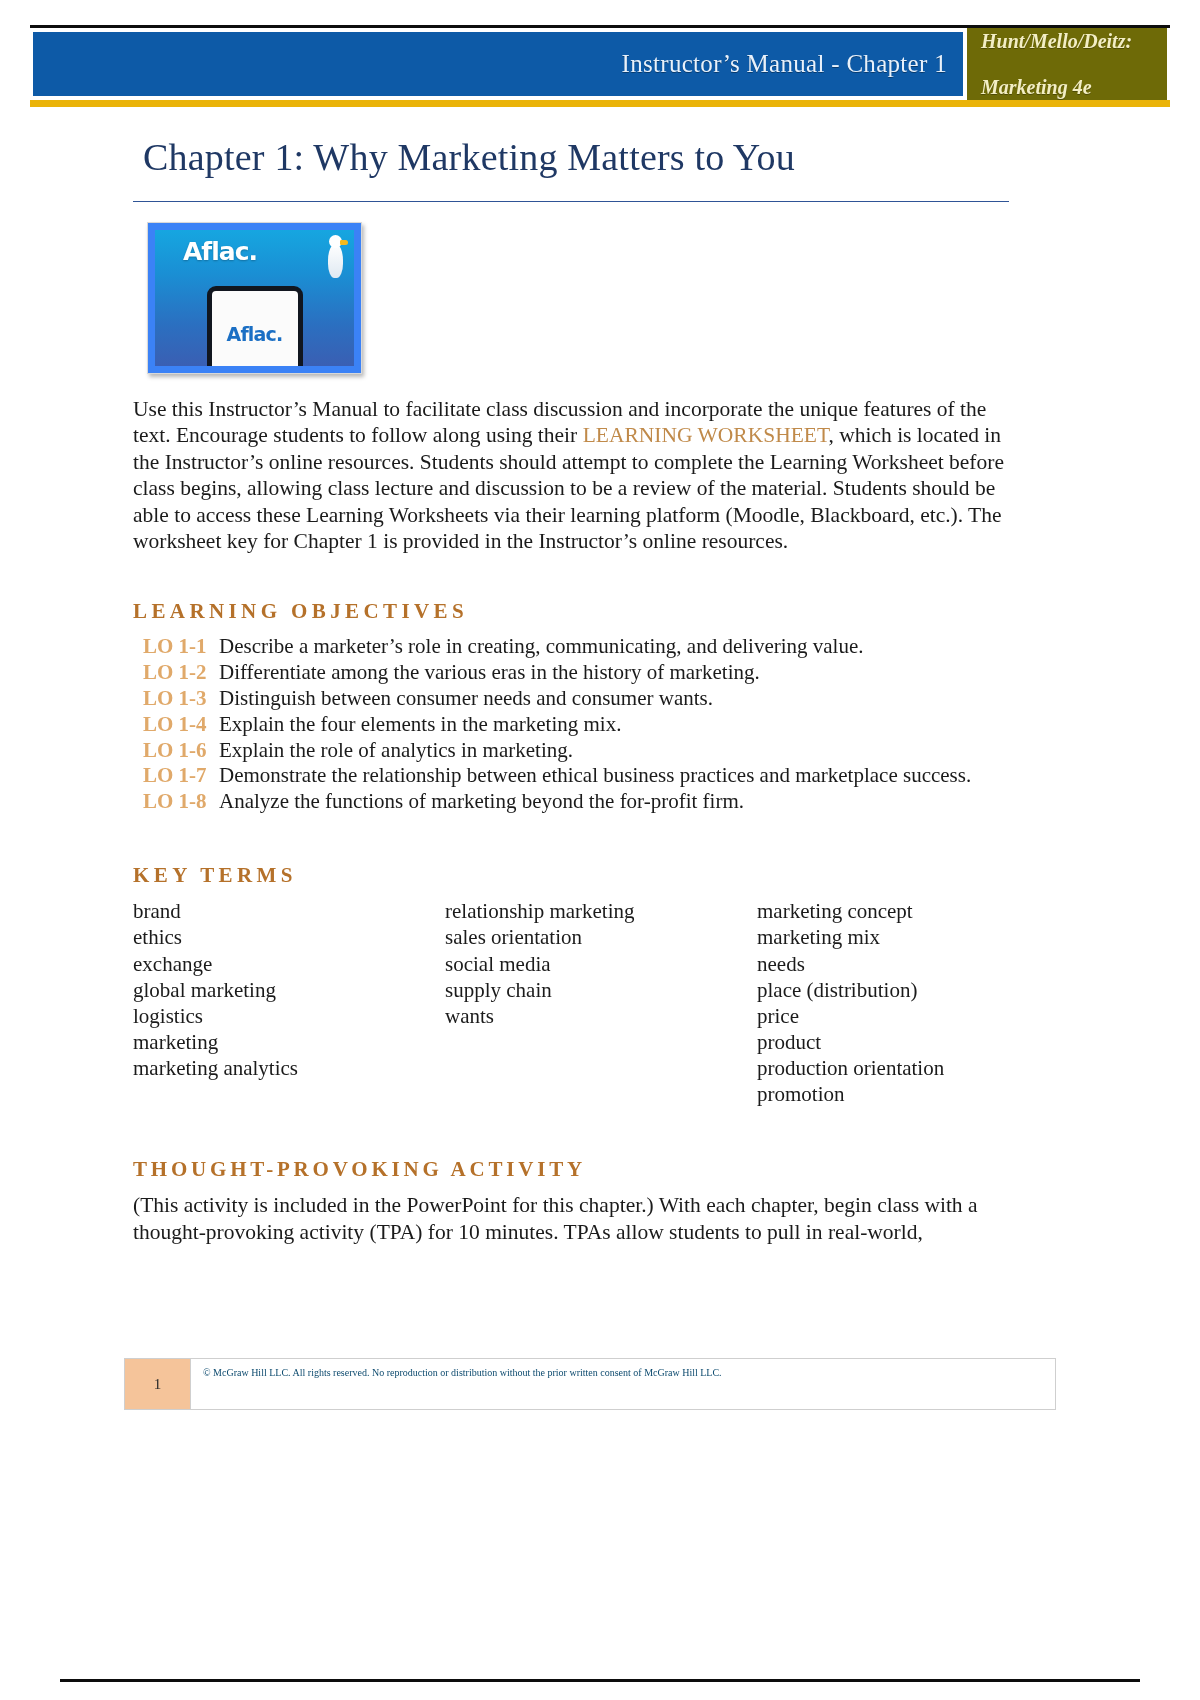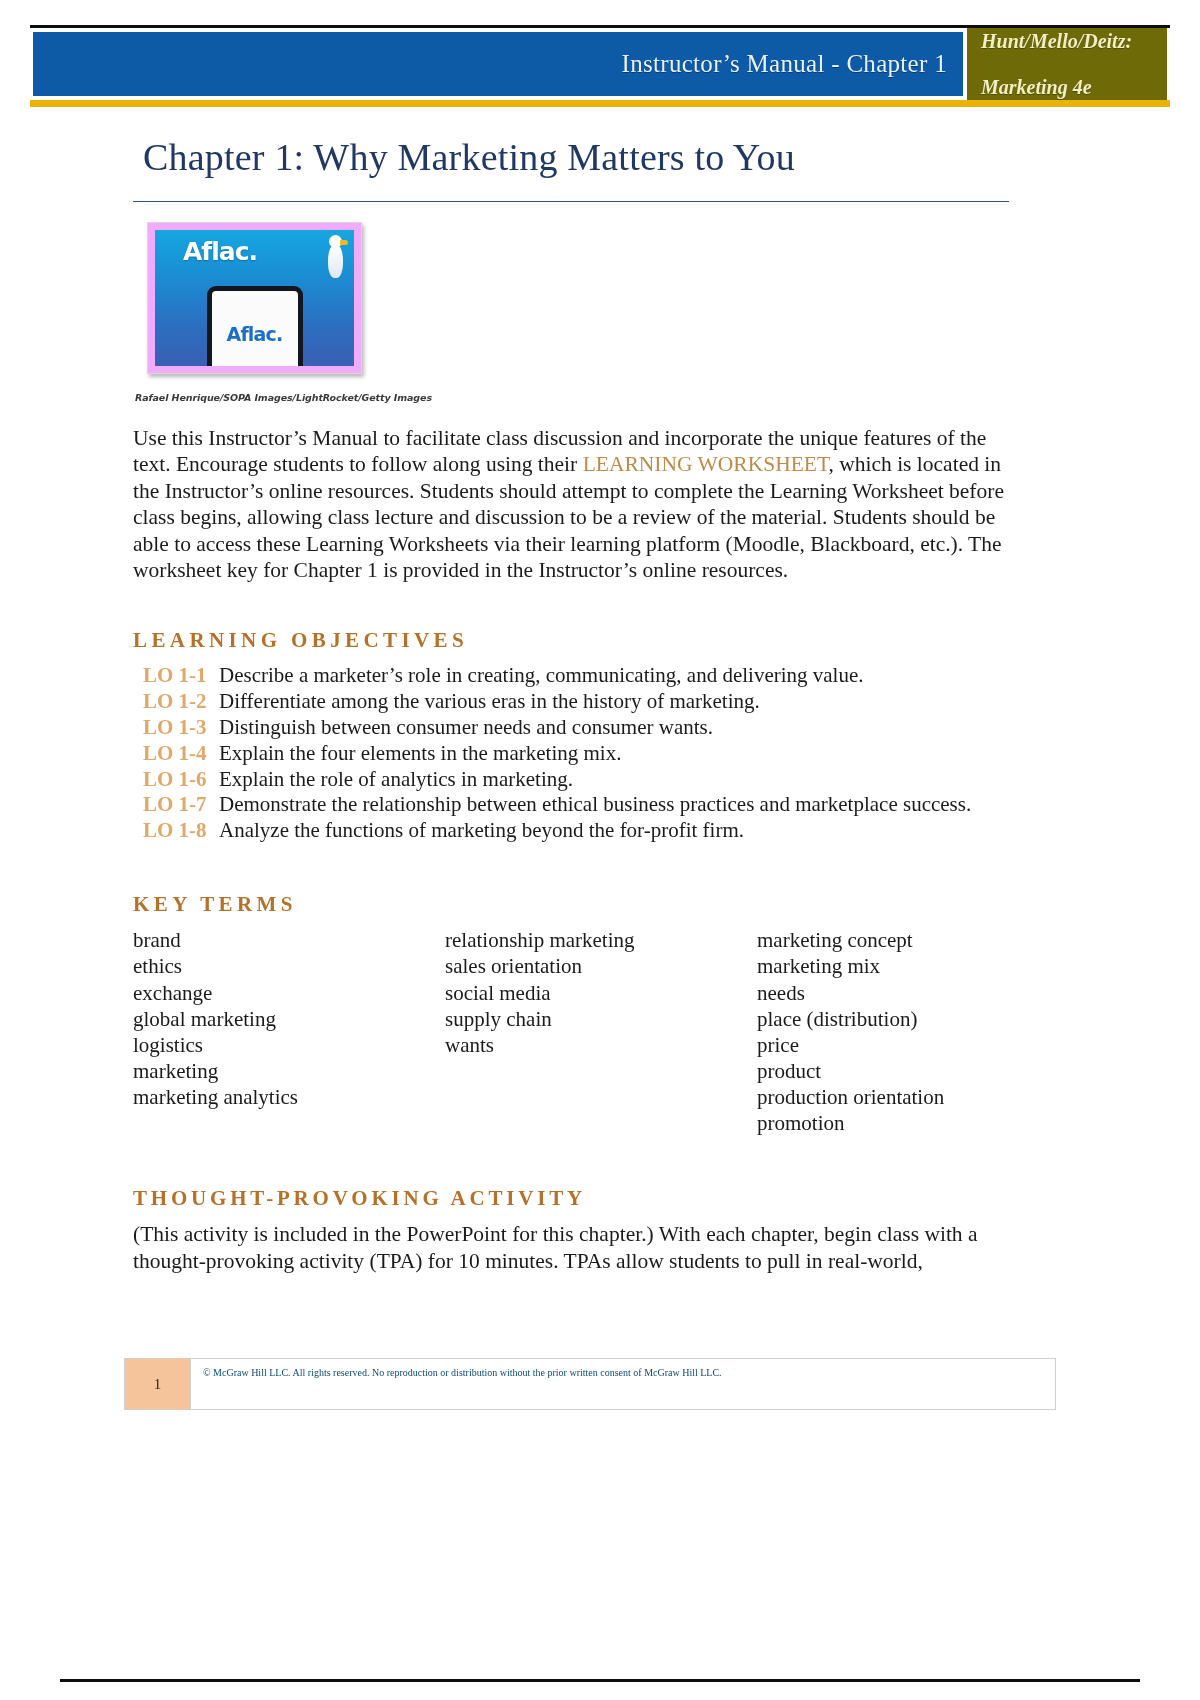--- a/index.html
+++ b/index.html
@@ -101,21 +101,21 @@
     background: #2f5496;
     width: 876px;
     margin: 0 0 20px 0;
   }
 
   
   .figure {
     width: 215px;
     height: 152px;
     border: 1px solid #d8d8d8;
-    background: #f0abfc;
+    background: #3b82f6;
     padding: 7px;
     margin: 2px 0 0 14px;
     box-shadow: 2px 3px 4px rgba(0,0,0,0.28);
   }
   .aflac-ad {
     width: 100%;
     height: 100%;
     background: linear-gradient(180deg, #16a6e0 0%, #1a8fd4 32%, #2b6fc0 70%, #3a5fb3 100%);
     position: relative;
     overflow: hidden;
@@ -347,21 +347,20 @@
         <span class="phone">
           <span class="phone-screen">
             <span class="phone-logo">
               <span>Aflac</span><span>.</span>
             </span>
           </span>
         </span>
       </div>
     </div>
 
-    <div class="figure-caption">Rafael Henrique/SOPA Images/LightRocket/Getty Images</div>
 
     <p class="body-para">
       <span>Use this Instructor’s Manual to facilitate class discussion and incorporate the unique features of the text. Encourage students to follow along using their </span><span class="hl-worksheet">LEARNING WORKSHEET</span><span>, which is located in the Instructor’s online resources. Students should attempt to complete the Learning Worksheet before class begins, allowing class lecture and discussion to be a review of the material. Students should be able to access these Learning Worksheets via their learning platform (Moodle, Blackboard, etc.). The worksheet key for Chapter 1 is provided in the Instructor’s online resources.</span>
     </p>
 
     <div class="section-head">LEARNING OBJECTIVES</div>
 
     <div class="lo-list">
       <div class="lo-row">
         <span class="lo-tag">LO 1-1</span>

